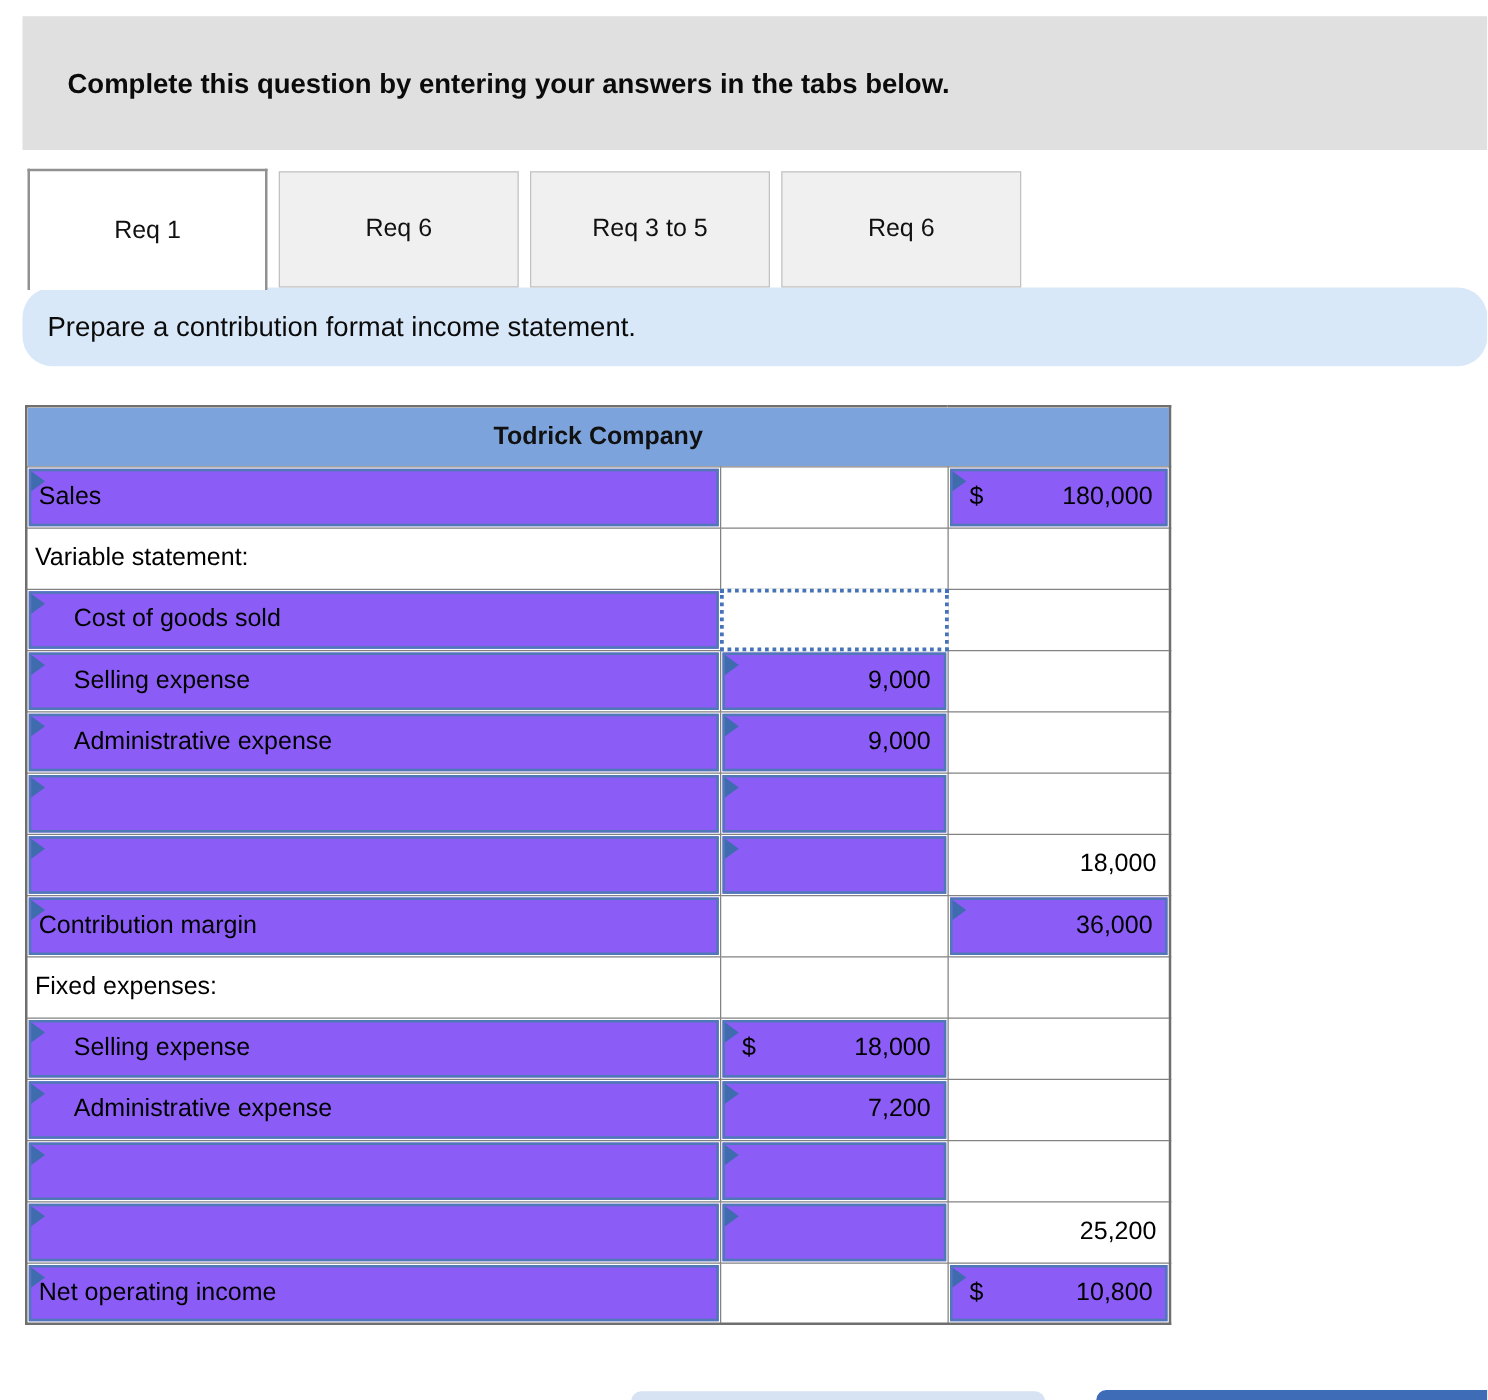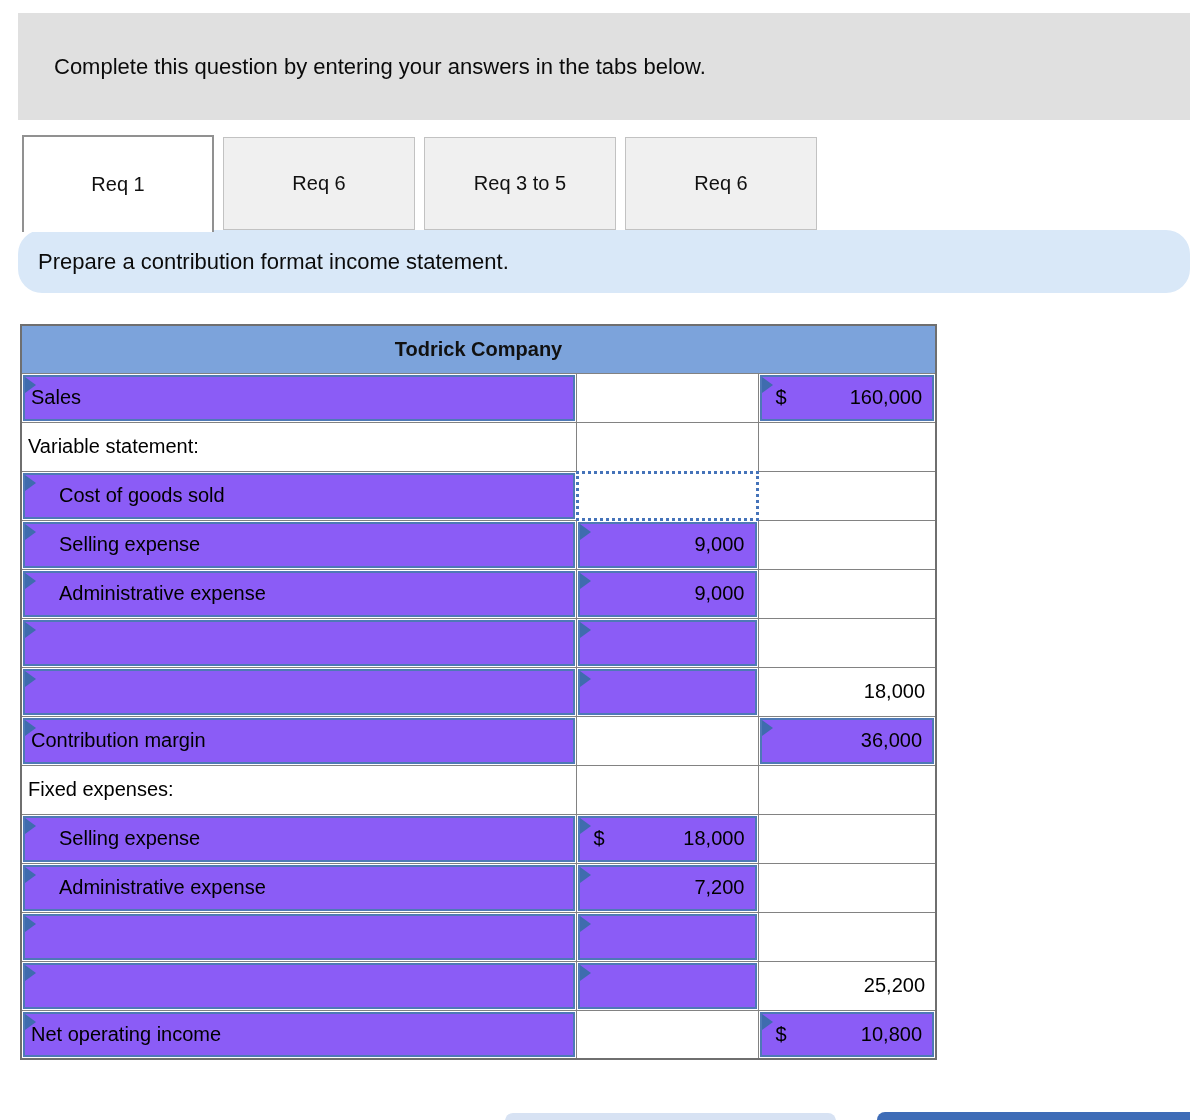--- a/index.html
+++ b/index.html
@@ -5,21 +5,21 @@
   * { margin:0; padding:0; box-sizing:border-box; }
   html,body { background:#ffffff; }
   body { font-family:"Liberation Sans", sans-serif; color:#000; }
   .page { position:relative; width:1190px; height:1120px; overflow:hidden; background:#fff; }
 
   
   .instruction-box {
     position:absolute; left:18px; top:13px; width:1172px; height:107px;
     background:#e0e0e0; display:flex; align-items:center;
   }
-  .instruction-box p { padding-left:36px; font-size:22px; font-weight:normal; color:#0b0b0b; }
+  .instruction-box p { padding-left:36px; font-size:22px; font-weight:bold; color:#0b0b0b; }
 
   
   .tabs { position:absolute; left:22px; top:137px; height:95px; display:flex; z-index:3; }
   .tab {
     width:192px; height:93px; margin-right:9px; background:#f0f0f0;
     border:1px solid #c2c2c2; display:flex; align-items:center; justify-content:center;
     font-size:20px; color:#111; cursor:pointer;
   }
   .tab.active {
     background:#ffffff; border:2px solid #919191; border-bottom:none;
@@ -106,21 +106,21 @@
         <div class="inner input">
               <span class="flag"></span>
           <span class="lbl">Sales</span>
             </div>
       </td>
       <td></td>
       <td>
         <div class="inner input amt">
               <span class="flag"></span>
           <span class="cur">$</span>
-          <span class="val">160,000</span>
+          <span class="val">180,000</span>
             </div>
       </td>
     </tr>
 
     <tr class="body">
       <td>
         <div class="inner">
               <span class="lbl">Variable statement:</span>
             </div>
       </td>

